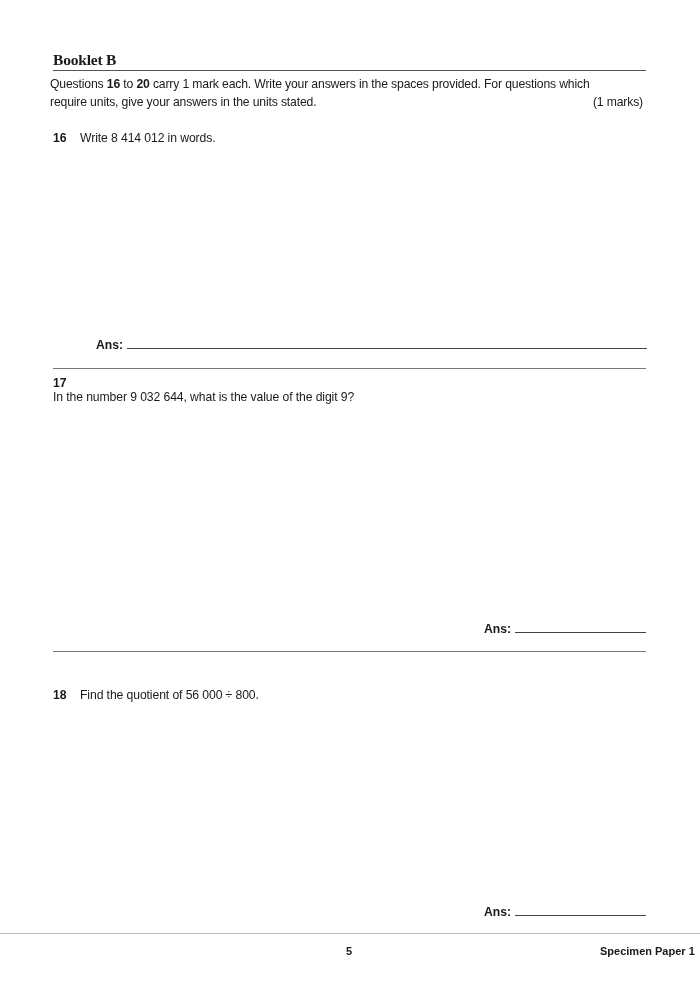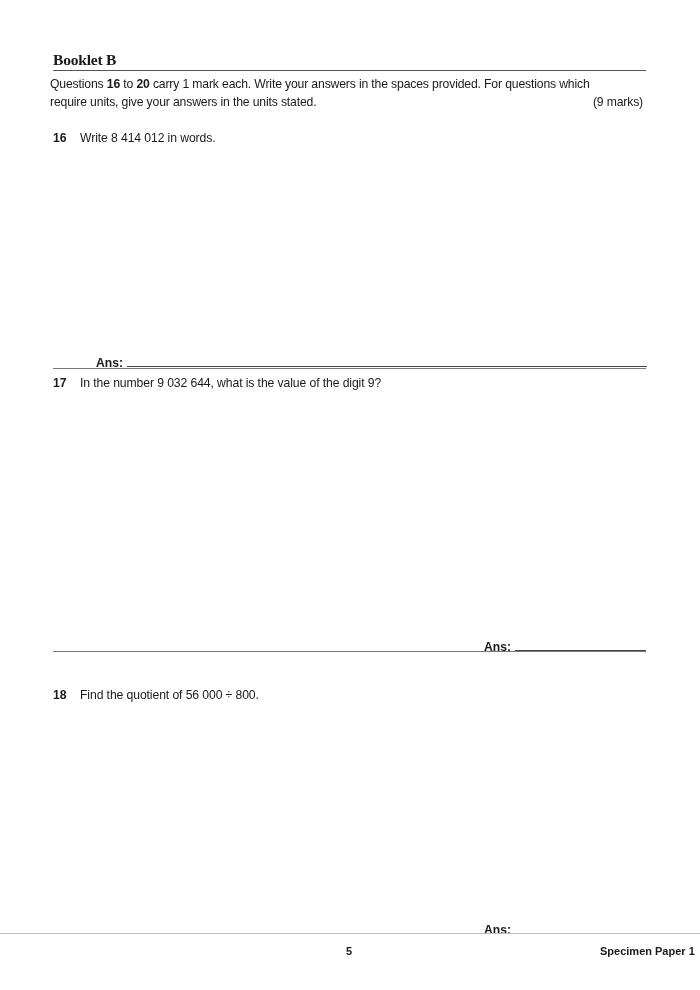--- a/index.html
+++ b/index.html
@@ -8,54 +8,54 @@
       font-family: "Liberation Sans", "DejaVu Sans", sans-serif; color: #1a1a1a;
       overflow: hidden;
     }
     .abs { position: absolute; }
     .title { left: 53px; top: 51px; font-size: 15.5px; font-weight: bold; letter-spacing: -0.2px; font-family: Liberation Serif, serif; }
     .title-rule { left: 53px; top: 70px; width: 593px; height: 1px; background: #555; }
     .intro { left: 50px; top: 75px; width: 593px; font-size: 12.2px; line-height: 18px; letter-spacing: -0.15px; }
     .intro-line { display: flex; justify-content: space-between; }
     .q { left: 53px; font-size: 12.2px; letter-spacing: -0.1px; display: flex; }
     .qnum { font-weight: bold; width: 27px; }
-    .ans { font-size: 12.2px; font-weight: bold; display: flex; align-items: flex-end; margin-top: 18px; }
+    .ans { font-size: 12.2px; font-weight: bold; display: flex; align-items: flex-end; }
     .ans-line { border-bottom: 1px solid #444; height: 1px; margin-left: 4px; margin-bottom: 3px; }
     .sep { left: 53px; width: 593px; height: 1px; background: #777; }
     .footer-rule { left: 0; top: 933px; width: 700px; height: 1px; background: #bbb; }
     .page-num { left: 346px; top: 945px; font-size: 11px; font-weight: bold; }
     .paper-name { left: 556px; top: 945px; font-size: 11px; font-weight: bold; margin-left: 44px; }
   </style>
 </head>
 <body>
 
 <div class="abs title">Booklet B</div>
 <div class="abs title-rule"></div>
 
 <div class="abs intro">
   <div>
     <span>Questions </span><b>16</b><span> to </span><b>20</b><span> carry 1 mark each. Write your answers in the spaces provided. For questions which</span>
   </div>
   <div class="intro-line">
     <span>require units, give your answers in the units stated.</span>
-    <span>(9 marks)</span>
+    <span>(1 marks)</span>
   </div>
 </div>
 
 <div class="abs q" style="top:131px;">
   <span class="qnum">16</span>
   <span>Write 8 414 012 in words.</span>
 </div>
 <div class="abs ans" style="left:96px; top:338px;">
   <span>Ans:</span>
   <span class="ans-line" style="width:520px;"></span>
 </div>
 <div class="abs sep" style="top:368px;"></div>
 
-<div class="abs q" style="top:376px;">
+<div class="abs q" style="top:376px;flex-direction:column;">
   <span class="qnum">17</span>
   <span>In the number 9 032 644, what is the value of the digit 9?</span>
 </div>
 <div class="abs ans" style="left:484px; top:622px;">
   <span>Ans:</span>
   <span class="ans-line" style="width:131px;"></span>
 </div>
 <div class="abs sep" style="top:651px;"></div>
 
 <div class="abs q" style="top:688px;align-items:center;">

